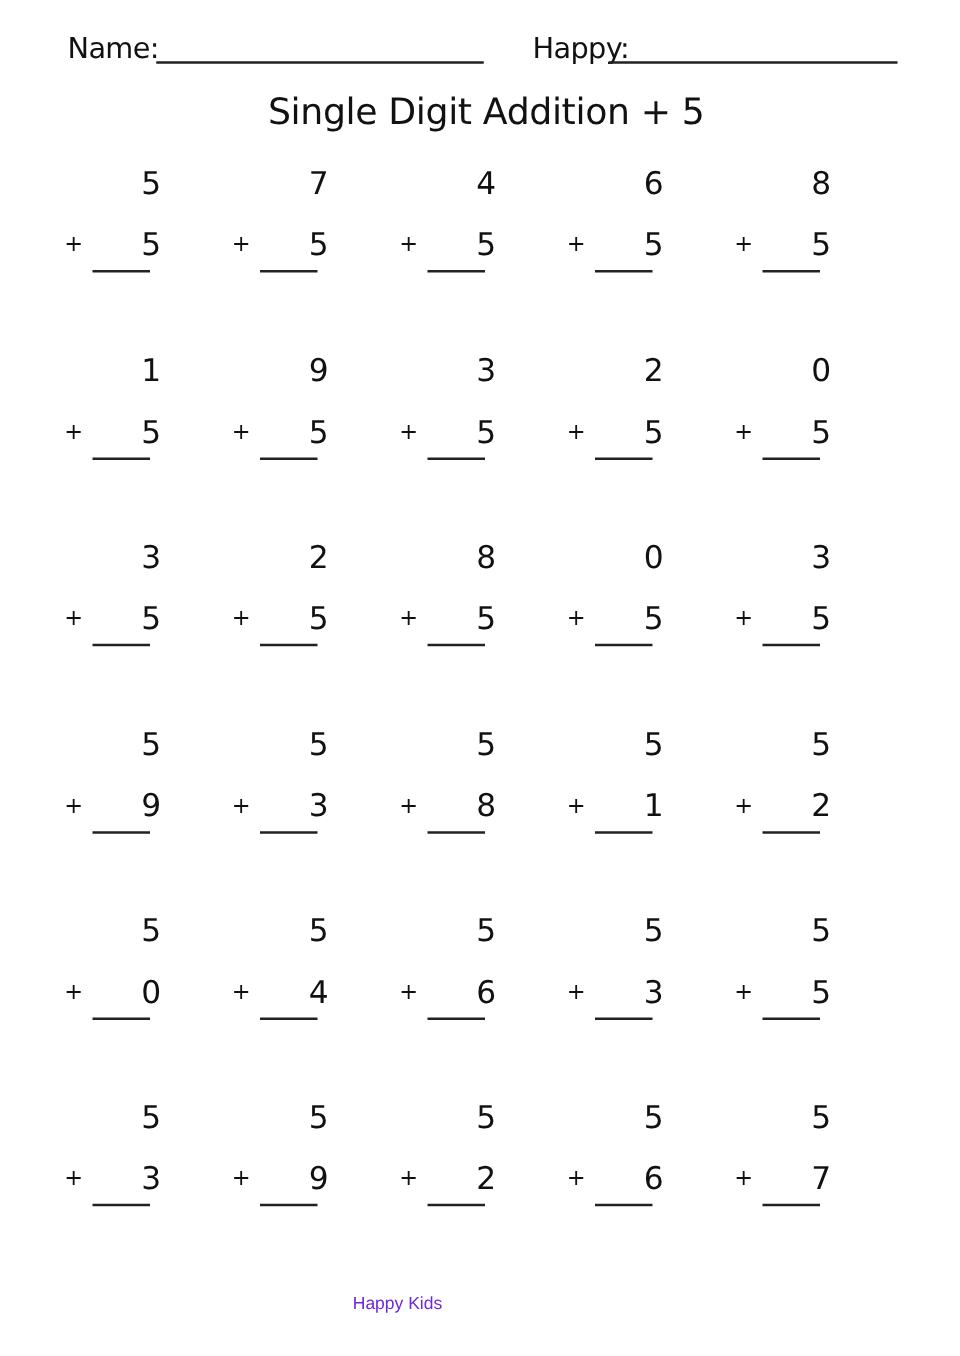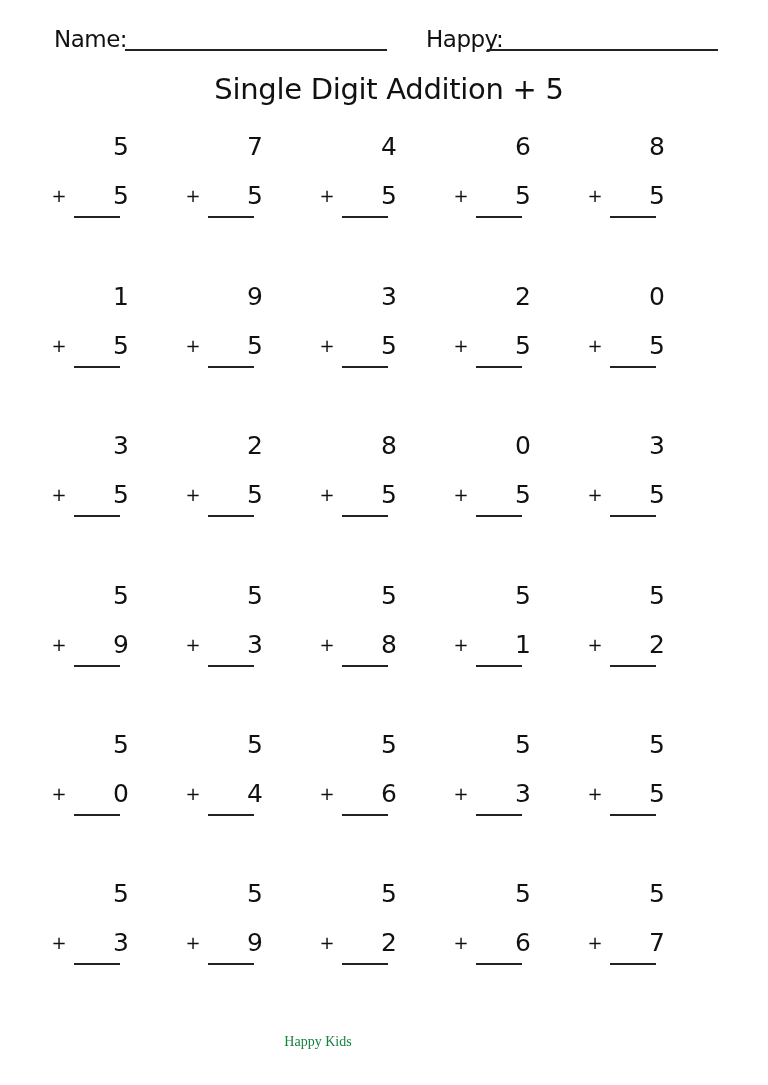--- a/index.html
+++ b/index.html
@@ -83,24 +83,24 @@
       width: 46px;
       height: 2px;
       background: #222;
     }
     .footer {
       position: absolute;
       top: 1032px;
       left: 0;
       width: 636px;
       text-align: center;
-      font-family: Liberation Serif, serif;
+      font-family: Liberation Sans, sans-serif;
       font-size: 14px;
       line-height: 20px;
-      color: #15803d;
+      color: #6d28d9;
     }
   </style>
 </head>
 <body>
 
 <div class="hdr-label" style="left:54px;text-align:center;">Name:</div>
 <div class="hdr-line" style="left:125px; width:262px;"></div>
 
 <div class="hdr-label" style="left:426px;">Happy:</div>
 <div class="hdr-line" style="left:487px; width:231px;"></div>

